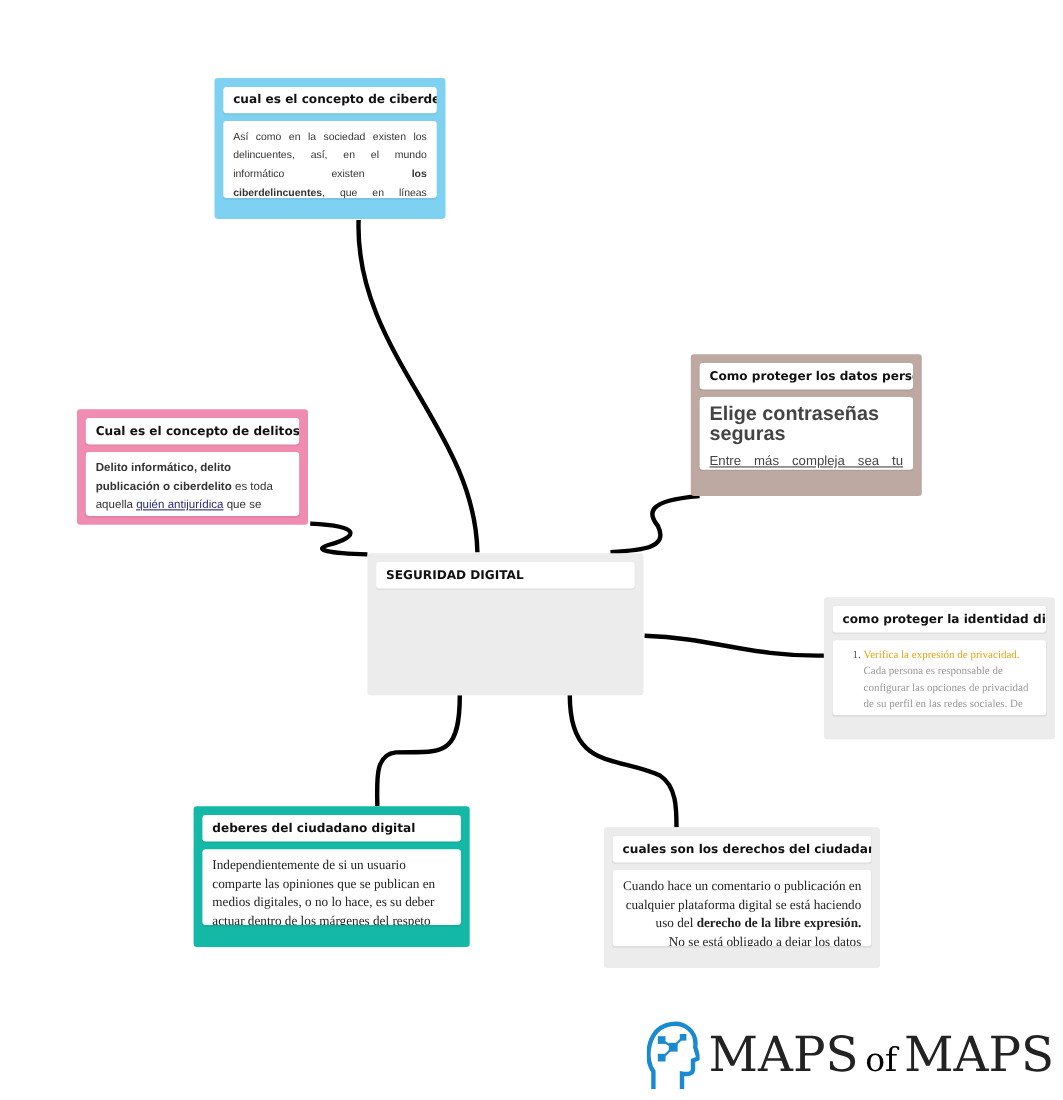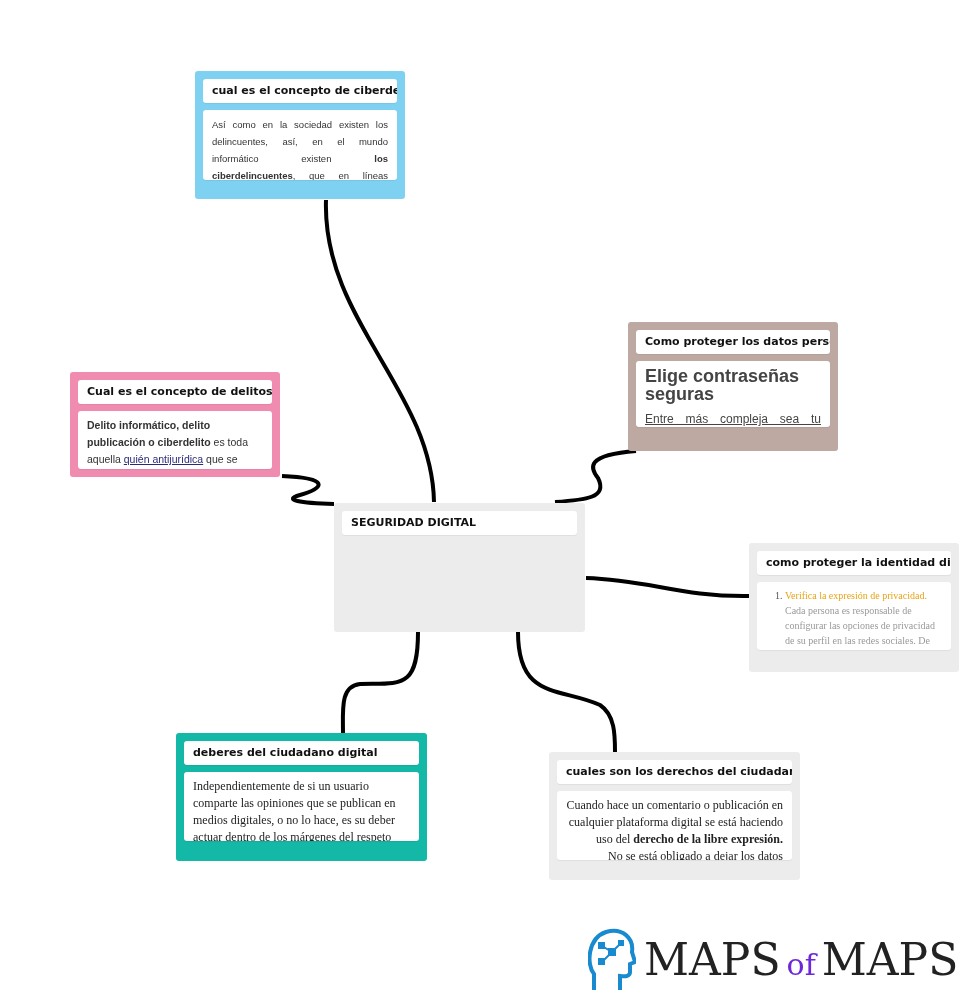--- a/index.html
+++ b/index.html
@@ -7,21 +7,21 @@
   .connectors { position:absolute; left:0; top:0; width:966px; height:1000px; pointer-events:none; z-index:1; }
   .node { position:absolute; box-sizing:border-box; border-radius:3px; z-index:2; padding:8px; }
   .node .title { background:#fff; border-radius:3px; height:24px; line-height:24px; padding:0 9px; font-weight:bold; font-size:11px; color:#111; white-space:nowrap; overflow:hidden; box-shadow:0 1px 1px rgba(0,0,0,0.06); }
   .node .body { background:#fff; border-radius:3px; margin-top:7px; padding:6px 9px 0 9px; overflow:hidden; box-shadow:0 1px 1px rgba(0,0,0,0.06); }
   .sans { font-family:"Liberation Sans", sans-serif; }
   .serif { font-family:"Liberation Serif", serif; }
   b { font-weight:bold; }
   a.link { color:#2a2a7a; text-decoration:underline; }
   .logo { position:absolute; left:588px; top:928px; z-index:2; display:flex; align-items:center; }
   .logo-text { font-family:"DejaVu Serif", serif; font-size:44px; color:#222; letter-spacing:0px; margin-left:8px; line-height:1; }
-  .logo-of { color:#6d28d9; font-size:30px; margin:0 6px; }
+  .logo-of { color:#000000; font-size:30px; margin:0 6px; }
 </style>
 </head>
 <body>
 
 <svg class="connectors" viewBox="0 0 966 1000">
   <g fill="none" stroke="#000" stroke-width="4" stroke-linecap="butt">
     <path d="M326,200 C322,320 432,390 434,502"></path>
     <path d="M282,476 C330,478 325,488 300,495 C282,500 300,503 334,504"></path>
     <path d="M636,451 C585,455 590,468 598,478 C608,498 585,500 555,502"></path>
     <path d="M586,578 C650,580 680,597 749,596"></path>

